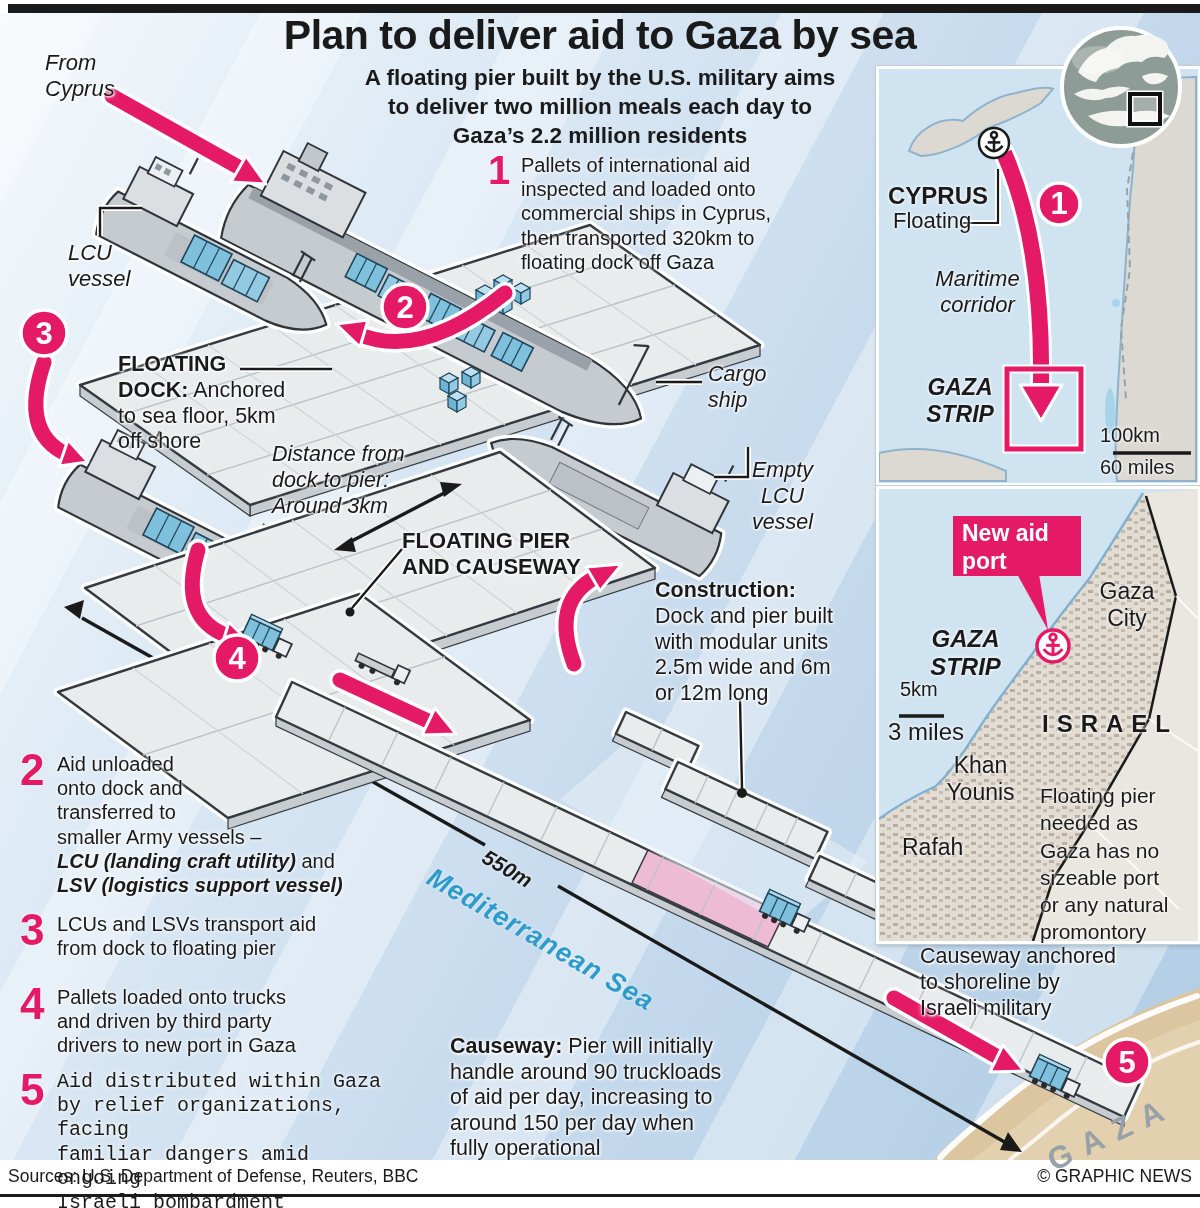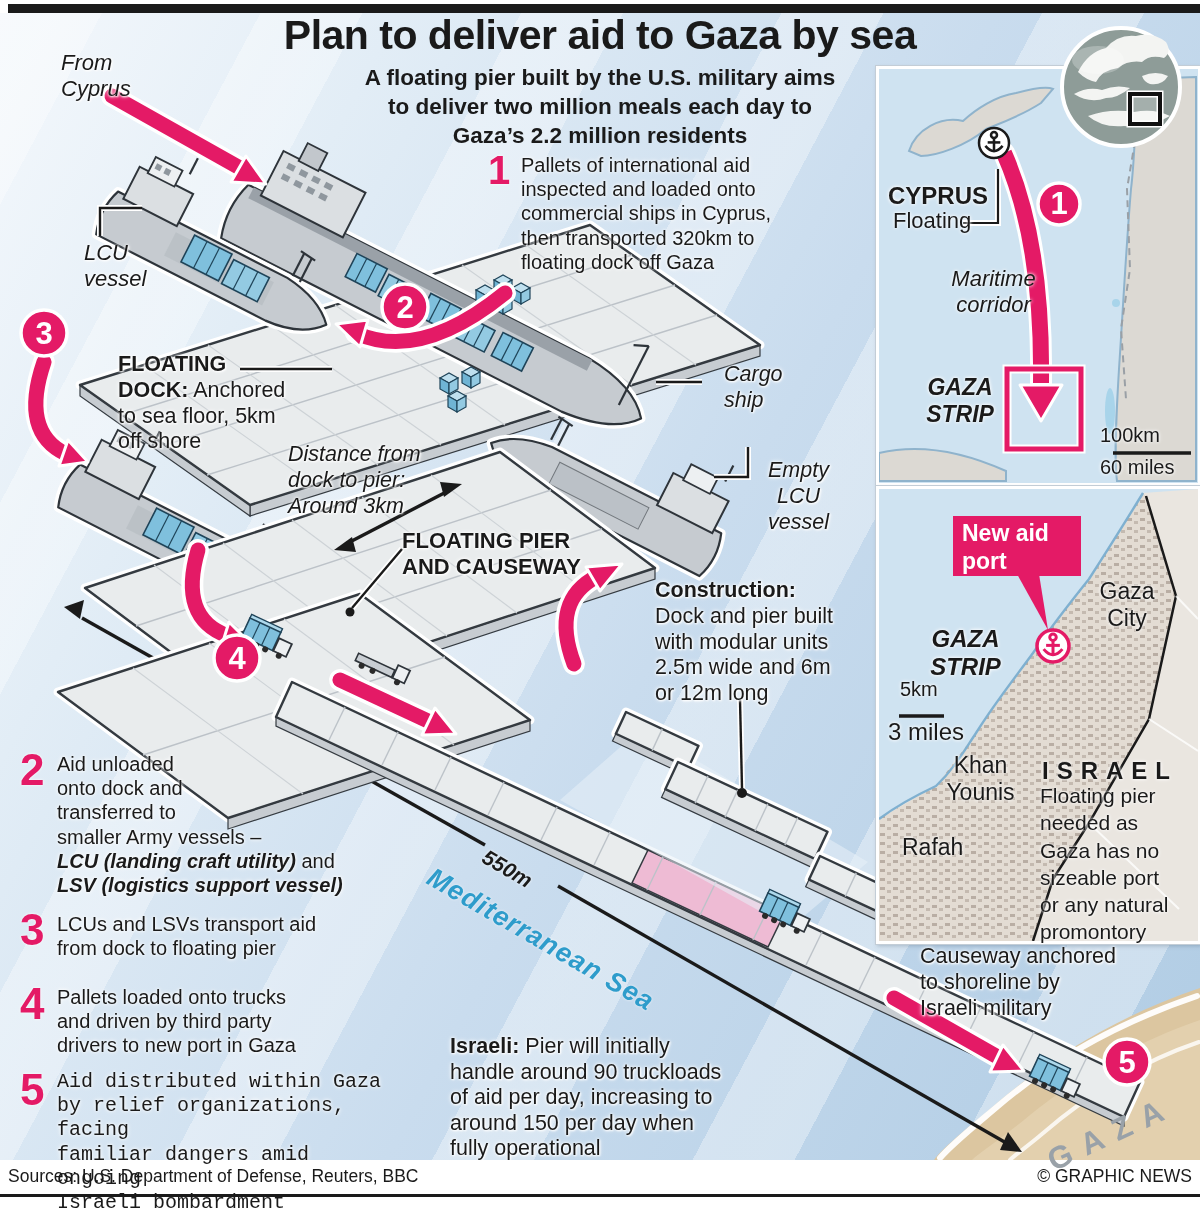--- a/index.html
+++ b/index.html
@@ -7,21 +7,21 @@
           font-family:"Liberation Sans","DejaVu Sans",sans-serif;color:#1a1a1a;}
   .topbar{position:absolute;left:8px;top:4px;width:1192px;height:9px;background:#1a1a1a;}
   .sea{position:absolute;left:0;top:13px;width:1200px;height:1147px;
        background:linear-gradient(118deg,#f4f8fc 0%,#e2edf6 22%,#c9dcee 55%,#b0cce4 100%);}
   .sea:after{content:"";position:absolute;inset:0;
        background:repeating-linear-gradient(118deg,rgba(255,255,255,.35) 0 90px,rgba(255,255,255,0) 90px 230px);}
   svg{display:block;}
   .scene-art{position:absolute;left:0;top:0;}
   .lbl{position:absolute;white-space:pre-line;line-height:1.2;font-size:21.5px;
        text-shadow:0 0 3px #fff,0 0 5px #fff,1px 1px 2px #fff;}
-  .i{font-style:italic;margin-left:16px;}
+  .i{font-style:italic;}
   .b{font-weight:bold;}
   .ctr{text-align:center;}
   .rgt{text-align:left;}
   .title{position:absolute;left:100px;top:12px;width:1000px;text-align:center;
          font-size:41px;font-weight:bold;letter-spacing:-.5px;white-space:pre-line;text-shadow:none;}
   .subtitle{position:absolute;left:250px;top:64px;width:700px;text-align:center;
          font-size:22.5px;font-weight:bold;line-height:1.28;white-space:pre-line;}
   .stepnum{position:absolute;font-size:44px;font-weight:bold;color:#e41a66;line-height:1;
          text-shadow:0 0 3px #fff;}
   .steptext{position:absolute;white-space:pre-line;font-size:20px;line-height:1.21;
@@ -33,21 +33,21 @@
          text-shadow:0 0 3px rgba(255,255,255,.9),0 0 4px rgba(255,255,255,.9);}
   .callout-text{position:absolute;color:#fff;font-weight:bold;font-size:23px;line-height:1.2;
          white-space:pre-line;text-shadow:none;}
   .sea-name{position:absolute;color:#2e9ccb;font-weight:bold;font-style:italic;font-size:27px;
          transform:rotate(30deg);transform-origin:left top;letter-spacing:1px;
          text-shadow:0 0 3px rgba(255,255,255,.7);}
   .len-lbl{position:absolute;font-weight:bold;font-style:italic;font-size:21px;
          transform:rotate(30deg);transform-origin:left top;text-shadow:0 0 3px #fff;}
   .shore-lbl{position:absolute;color:#99a1a8;font-weight:bold;font-size:31px;letter-spacing:12px;
          transform:rotate(-25deg);transform-origin:left top;text-shadow:none;}
-  .israel-lbl{letter-spacing:8px;font-weight:bold;margin-top:47px;}
+  .israel-lbl{letter-spacing:8px;font-weight:bold;}
   .footer-src{position:absolute;left:8px;top:1166px;font-size:17.5px;}
   .footer-credit{position:absolute;left:950px;top:1166px;width:242px;text-align:right;font-size:17.5px;}
   .botbar{position:absolute;left:0;top:1194px;width:1200px;height:3px;background:#1a1a1a;}
   
   .wht{stroke:#fff;stroke-width:9;fill:none;stroke-linejoin:round;}
   .hull{fill:#c6cbd0;stroke:#2e343a;stroke-width:2.2;stroke-linejoin:round;}
   .plat{fill:#e9eced;stroke:#343a40;stroke-width:2.4;stroke-linejoin:round;}
   .side{fill:#c7ccd1;stroke:#343a40;stroke-width:1.2;}
   .grid{stroke:#bcc2c8;stroke-width:1.4;}
   .grid2{stroke:#cdd2d6;stroke-width:1.1;}
@@ -438,21 +438,21 @@
   <div class="lbl i" style="left:708px;top:362px;">Cargo
 ship</div>
   <div class="lbl i" style="left:752px;top:458px;text-align:center;">Empty
 LCU
 vessel</div>
   <div class="lbl" style="left:655px;top:578px;width:230px;"><span class="b">Construction:</span><span>
 Dock and pier built
 with modular units
 2.5m wide and 6m
 or 12m long</span></div>
-  <div class="lbl" style="left:450px;top:1034px;width:310px;line-height:1.19;"><span class="b">Israeli:</span><span> Pier will initially
+  <div class="lbl" style="left:450px;top:1034px;width:310px;line-height:1.19;"><span class="b">Causeway:</span><span> Pier will initially
 handle around 90 truckloads
 of aid per day, increasing to
 around 150 per day when
 fully operational</span></div>
   <div class="lbl rgt" style="left:920px;top:944px;width:260px;">Causeway anchored
 to shoreline by
 Israeli military</div>
   <div class="len-lbl" style="left:490px;top:845px;">550m</div>
   <div class="sea-name" style="left:437px;top:862px;">Mediterranean Sea</div>
   <div class="shore-lbl" style="left:1042px;top:1146px;">GAZA</div>

